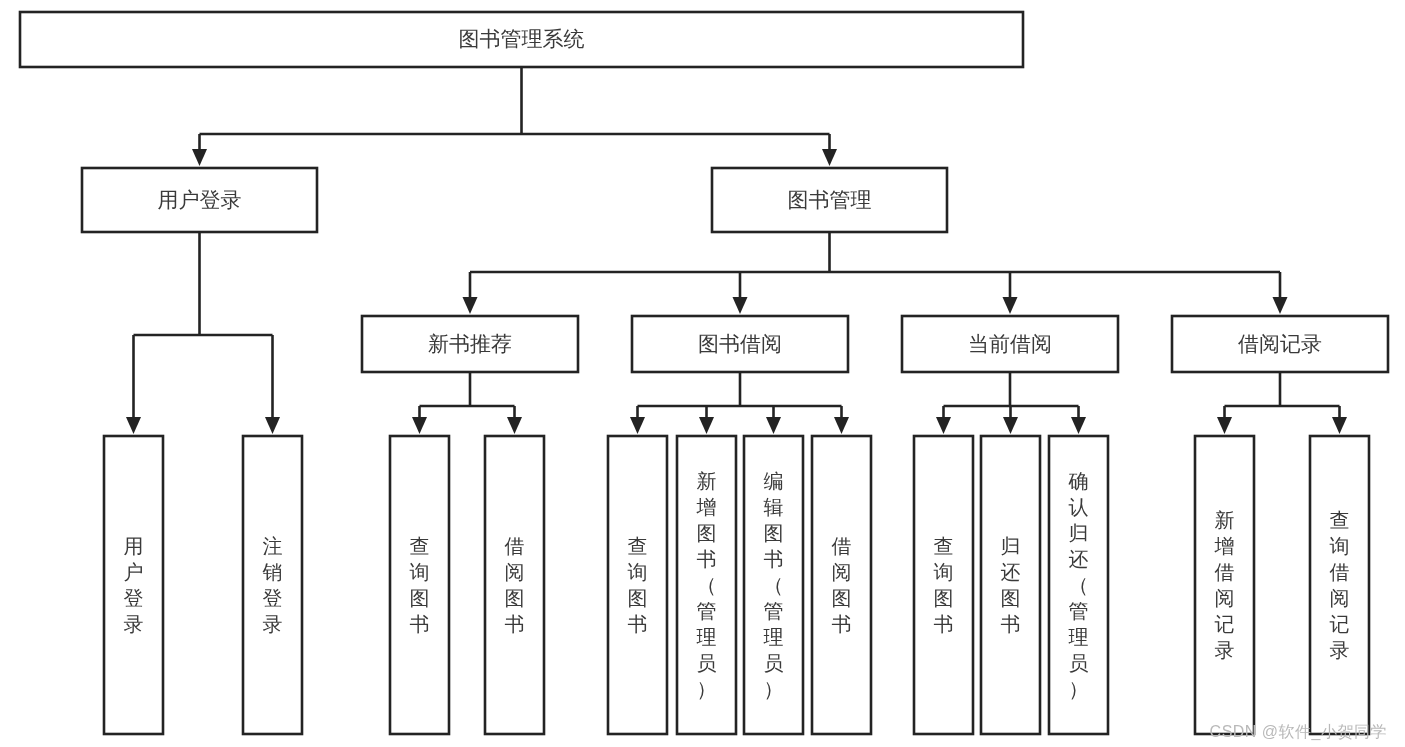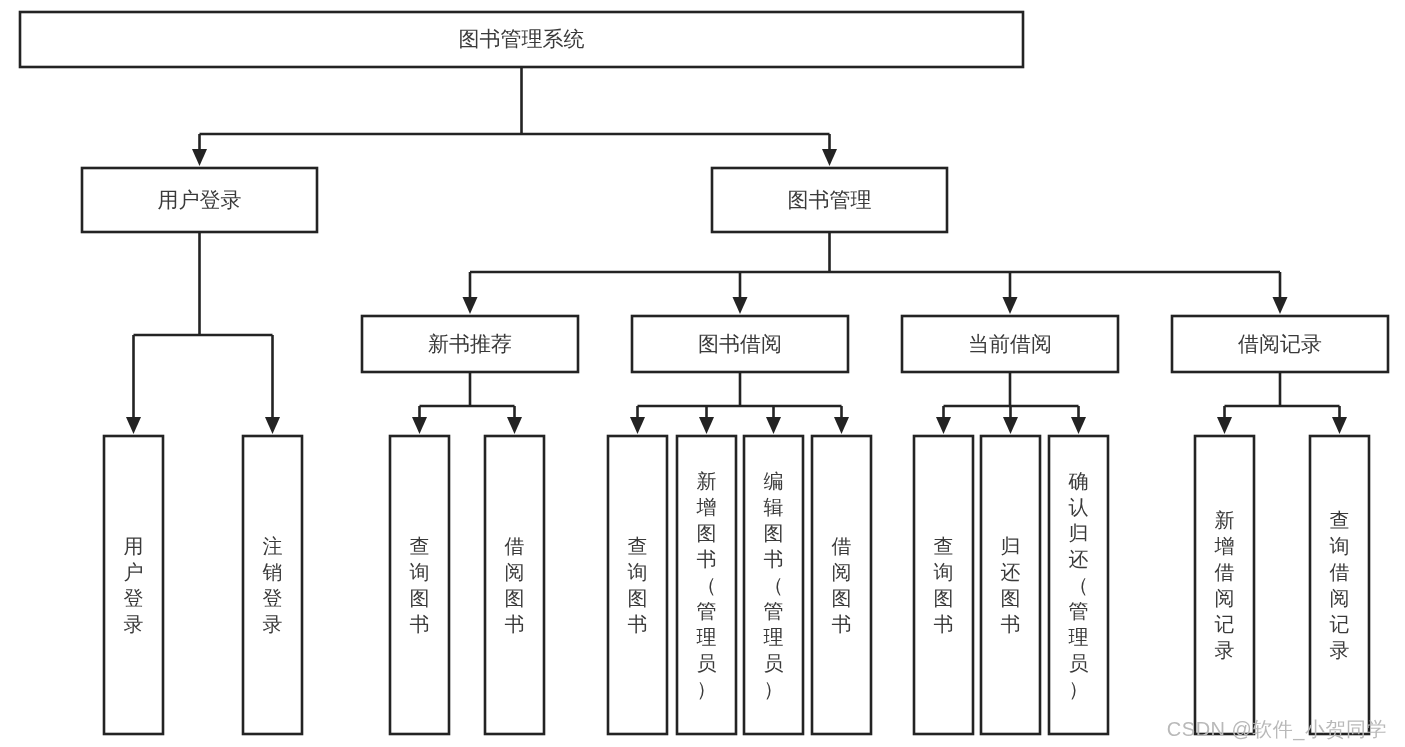--- a/index.html
+++ b/index.html
@@ -53,21 +53,21 @@
     font-family: "Liberation Sans", "DejaVu Sans", sans-serif;
     font-size: 20px;
     fill: #3a3a3a;
     text-anchor: middle;
   }
   .watermark {
     position: absolute;
     right: 18px;
     bottom: 4px;
     font-family: "Liberation Sans", "DejaVu Sans", sans-serif;
-    font-size: 20px;
+    font-size: 16px;
     color: #b9b9b9;
     letter-spacing: 0.5px;
     white-space: nowrap;
     pointer-events: none;
   }
 </style>
 </head>
 <body>
 
 <div id="diagram-root">

